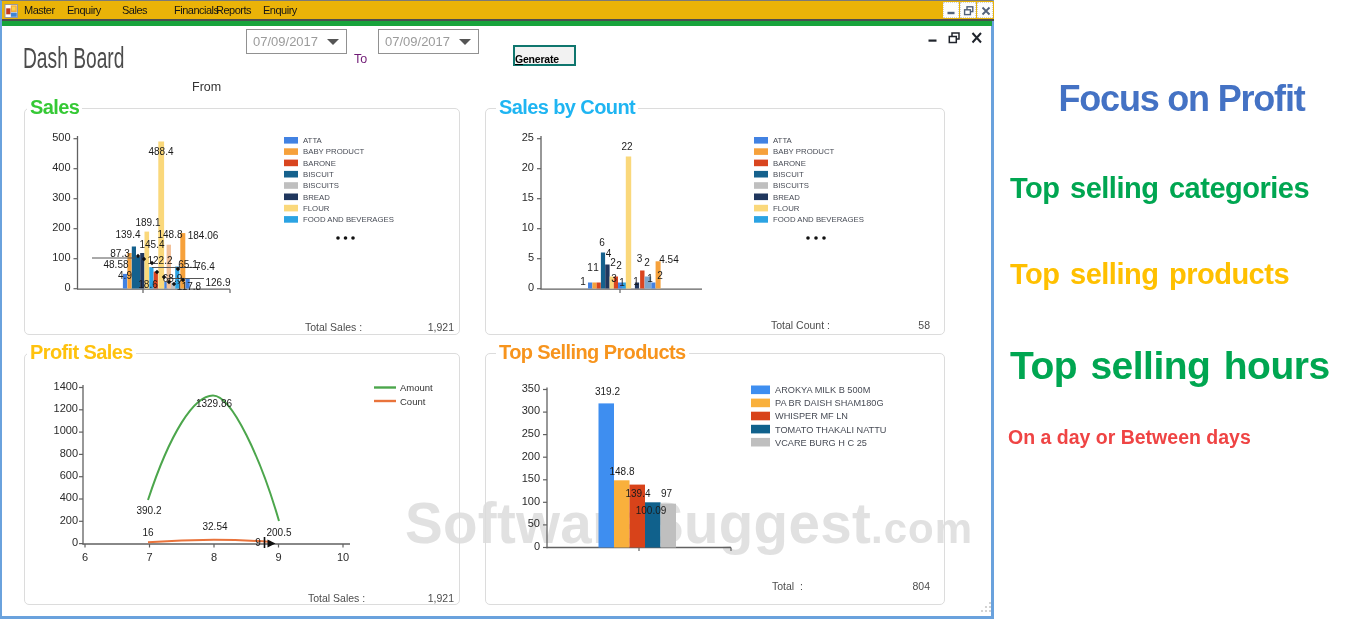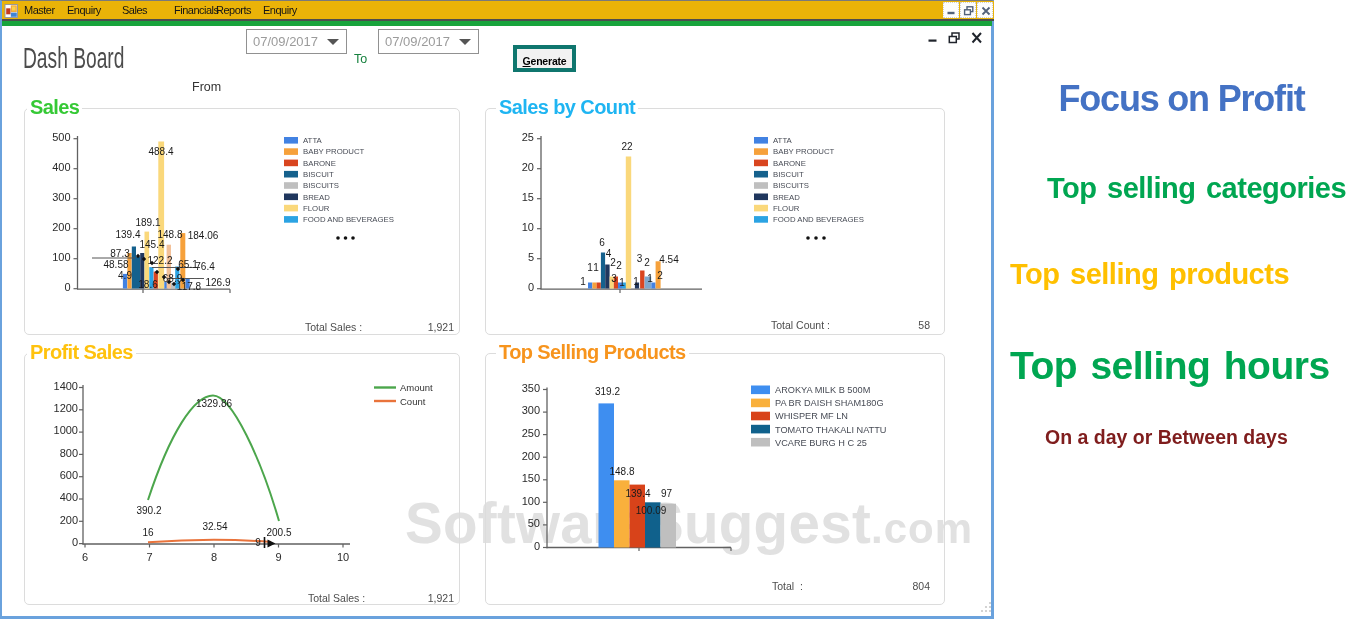--- a/index.html
+++ b/index.html
@@ -8,27 +8,27 @@
 #app { position:absolute; left:0; top:0; width:994px; height:619px;
   border-left:2px solid #6aa2dd; border-right:3px solid #6aa2dd;
   border-bottom:3px solid #6aa2dd; border-top:1px solid #7a7a7a; background:#fff; }
 #menubar { position:absolute; left:0; top:0; width:992px; height:19px; background:#eab308;padding-left:44px; }
 .mitem { position:absolute; top:3px; font-size:11px; color:#151515; letter-spacing:-0.5px; }
 #darkline { position:absolute; left:0; top:18px; width:992px; height:2px; background:#4d4d4d; }
 #greenbar { position:absolute; left:0; top:20px; width:990px; height:5px; background:#18a43c; }
 .winbtn { position:absolute; top:1px; width:16px; height:16px; border:1px dotted #d0d0d0; background:#fdfdfd; }
 #dashtitle { position:absolute; left:21px; top:40px; font-size:30px; color:#4c4c4c; transform:scaleX(0.64); transform-origin:0 0; }
 #fromlbl { position:absolute; left:190px; top:51px; font-size:12.5px; color:#333;margin-top:28px; }
-#tolbl { position:absolute; left:352px; top:51px; font-size:12.5px; color:#15803d; }
+#tolbl { position:absolute; left:352px; top:51px; font-size:12.5px; color:#701a75; }
 .combo { position:absolute; top:28px; width:101px; height:25px; border:1px solid #919191; background:#fff;text-decoration:underline; }
 .combo .val { position:absolute; left:6px; top:4px; font-size:13px; color:#9b9b9b; }
 .combo .arr { position:absolute; right:7px; top:9px; width:0; height:0;
   border-left:6px solid transparent; border-right:6px solid transparent; border-top:6px solid #555; }
-#genbtn { position:absolute; left:511px; top:44px; width:63px; height:27px;
-  background:#f2f2f2; border:4px solid #0f766e; text-align:center;
+#genbtn { position:absolute; left:511px; top:44px; width:63px; height:21px;
+  background:#f2f2f2; border:2px solid #0f766e; 
   font-size:10.5px; font-weight:bold; color:#000; line-height:25px; letter-spacing:-0.2px; }
 .gbox { position:absolute; border:1px solid #dcdcdc; border-radius:5px; background:transparent; z-index:2; }
 .gtitle { position:absolute; top:-13px; left:2px; background:#fff; padding:0 3px;
   font-size:20px; font-weight:bold; line-height:22px; letter-spacing:-0.6px; }
 #wm { position:absolute; left:405px; top:491px; z-index:1; color:#e1e1e1;
   font-size:56.5px; font-weight:bold; white-space:nowrap; letter-spacing:0.3px; }
 #wm span { font-size:42px; letter-spacing:1px; }
 svg { position:absolute; left:0; top:0; overflow:visible; }
 .gbox > svg { left:-1px; top:-1px; }
 .rt { position:absolute; font-weight:bold; white-space:nowrap; }
@@ -341,16 +341,16 @@
         <circle cx="984" cy="610" r="1.1"></circle>
         <circle cx="988" cy="610" r="1.1"></circle>
       <circle cx="984" cy="606" r="1.1"></circle>
         <circle cx="988" cy="606" r="1.1"></circle>
         <circle cx="988" cy="602" r="1.1"></circle>
     </g>
   </svg>
 </div>
 
 <div class="rt" style="left:997px; top:78px; width:369px; text-align:center; font-size:36px; letter-spacing:-1.2px; color:#4472c4;">Focus on Profit</div>
-<div class="rt" style="left:1010px; top:172px; font-size:29px; color:#00a651; word-spacing:3px; letter-spacing:-0.5px;margin-left:37px;">Top selling categories</div>
+<div class="rt" style="left:1010px; top:172px; font-size:29px; color:#00a651; word-spacing:3px; letter-spacing:-0.5px;">Top selling categories</div>
 <div class="rt" style="left:1010px; top:258px; font-size:29px; color:#ffc000; word-spacing:3px; letter-spacing:-0.5px;">Top selling products</div>
 <div class="rt" style="left:1010px; top:344px; font-size:39px; color:#00a651; word-spacing:3px; letter-spacing:-0.5px;">Top selling hours</div>
-<div class="rt" style="left:1045px; top:426px; font-size:19.5px; color:#7f1d1d;">On a day or Between days</div>
+<div class="rt" style="left:1008px; top:426px; font-size:19.5px; color:#ef4444;">On a day or Between days</div>
 
 </body></html>

